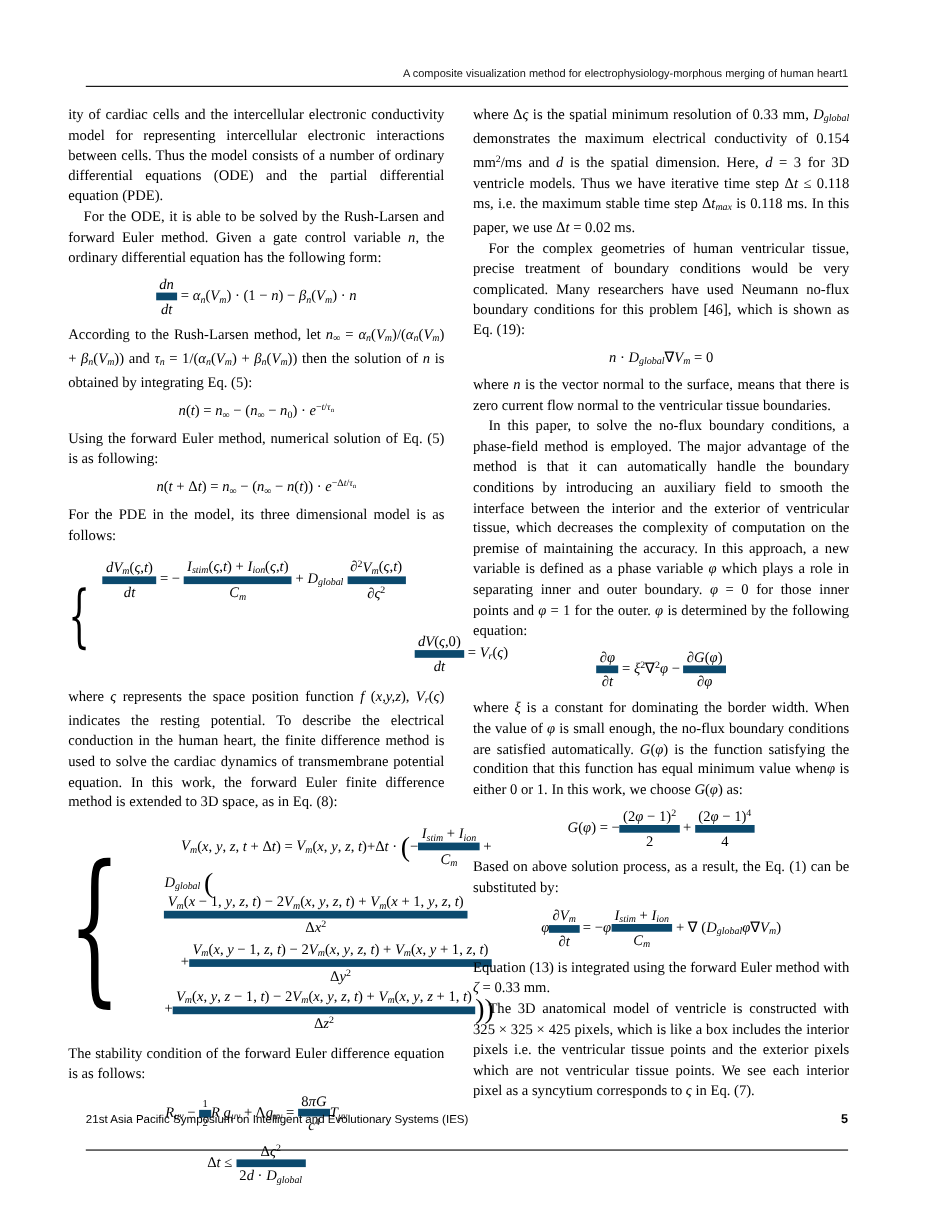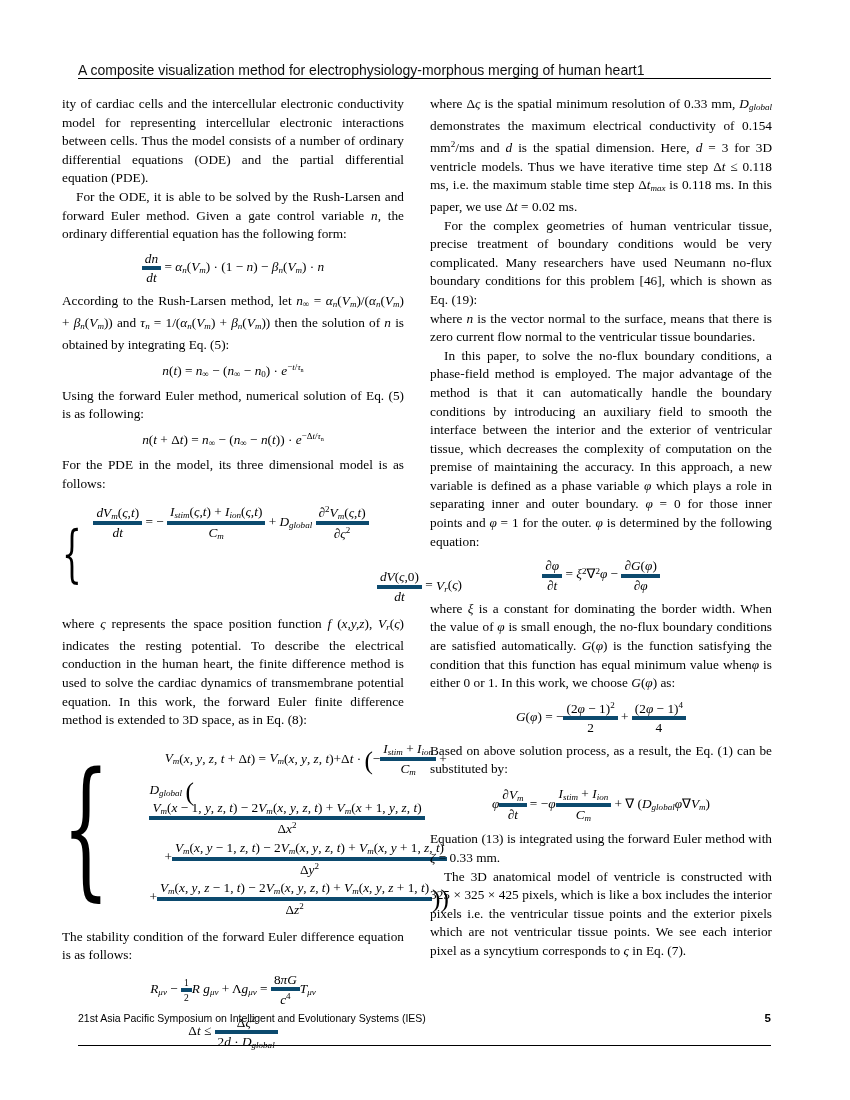--- a/index.html
+++ b/index.html
@@ -1,22 +1,22 @@
 <!DOCTYPE html>
 <html><head>
 <meta charset="utf-8">
 <style>
   html,body{margin:0;padding:0;}
   body{
     width:850px;height:1100px;background:#ffffff;color:#000;
     font-family:"Liberation Serif", serif;position:relative;overflow:hidden;
   }
   .running-head{
-    position:absolute;top:62px;left:78px;right:79px;text-align:left;
-    font-family:"Liberation Sans", sans-serif;font-size:14px;color:#111;
+    position:absolute;top:62px;left:78px;right:79px;text-align:right;
+    font-family:"Liberation Sans", sans-serif;font-size:10px;color:#111;
   }
   .head-rule{position:absolute;top:78px;left:78px;right:79px;border-top:1.2px solid #000;}
   .foot-rule{position:absolute;top:1045px;left:78px;right:79px;border-top:1.2px solid #000;}
   .footer{
     position:absolute;top:1012px;left:78px;right:79px;
     font-family:"Liberation Sans", sans-serif;font-size:10.5px;
     display:flex;justify-content:space-between;align-items:baseline;
   }
   .page-num{font-weight:bold;font-size:11.5px;}
 
@@ -27,21 +27,21 @@
   .col-left{left:62px;}
   .col-right{left:430px;}
 
   .col p{margin:0;}
   .col p.indent{text-indent:14px;}
 
   .eq{text-align:center;margin:7px 0;line-height:1.25;}
   .eq.wide{width:400px;}
 
   .fr{display:inline-block;vertical-align:middle;text-align:center;line-height:1.15;}
-  .fr .nu{display:block;border-bottom:4px solid #0c4a6e;padding:0 3px;}
+  .fr .nu{display:block;border-bottom:7px solid #0c4a6e;padding:0 3px;}
   .fr .de{display:block;padding:0 3px;text-align:center;}
   .fr.sm{font-size:72%;}
 
   sub,sup{font-size:68%;}
   sup{vertical-align:0.5em;}
   sub{vertical-align:-0.25em;}
   .big{font-size:1.9em;vertical-align:middle;font-weight:400;line-height:0;}
 
   .sys{display:flex;align-items:center;text-align:left;}
   .sys .rows{flex:1;}
@@ -89,20 +89,21 @@
         <div class="row left">+<span class="fr"><span class="nu"><i>V<sub>m</sub></i>(<i>x</i>, <i>y</i>, <i>z</i> − 1, <i>t</i>) − 2<i>V<sub>m</sub></i>(<i>x</i>, <i>y</i>, <i>z</i>, <i>t</i>) + <i>V<sub>m</sub></i>(<i>x</i>, <i>y</i>, <i>z</i> + 1, <i>t</i>)</span><span class="de">Δ<i>z</i><sup>2</sup></span></span><span class="big">)</span><span class="big">)</span></div>
       </div>
     </div>
     <p>The stability condition of the forward Euler difference equation is as follows:</p>
     <div class="eq"><i>R<sub>μν</sub></i> − <span class="fr sm"><span class="nu">1</span><span class="de">2</span></span><i>R g<sub>μν</sub></i> + Λ<i>g<sub>μν</sub></i> = <span class="fr"><span class="nu">8<i>πG</i></span><span class="de"><i>c</i><sup>4</sup></span></span><i>T<sub>μν</sub></i></div>
     <div class="eq">Δ<i>t</i> ≤ <span class="fr"><span class="nu">Δ<i>ς</i><sup>2</sup></span><span class="de">2<i>d</i> · <i>D<sub>global</sub></i></span></span></div>
   </div>
 <div class="col col-right">
     <p>where Δ<i>ς</i> is the spatial minimum resolution of 0.33 mm, <i>D<sub>global</sub></i> demonstrates the maximum electrical conductivity of 0.154 mm<sup>2</sup>/ms and <i>d</i> is the spatial dimension. Here, <i>d</i> = 3 for 3D ventricle models. Thus we have iterative time step Δ<i>t</i> ≤ 0.118 ms, i.e. the maximum stable time step Δ<i>t<sub>max</sub></i> is 0.118 ms. In this paper, we use Δ<i>t</i> = 0.02 ms.</p>
     <p class="indent">For the complex geometries of human ventricular tissue, precise treatment of boundary conditions would be very complicated. Many researchers have used Neumann no-flux boundary conditions for this problem [46], which is shown as Eq. (19):</p>
+    <div class="eq"><i>n</i> · <i>D<sub>global</sub></i>∇<i>V<sub>m</sub></i> = 0</div>
     <p>where <i>n</i> is the vector normal to the surface, means that there is zero current flow normal to the ventricular tissue boundaries.</p>
     <p class="indent">In this paper, to solve the no-flux boundary conditions, a phase-field method is employed. The major advantage of the method is that it can automatically handle the boundary conditions by introducing an auxiliary field to smooth the interface between the interior and the exterior of ventricular tissue, which decreases the complexity of computation on the premise of maintaining the accuracy. In this approach, a new variable is defined as a phase variable <i>φ</i> which plays a role in separating inner and outer boundary. <i>φ</i> = 0 for those inner points and <i>φ</i> = 1 for the outer. <i>φ</i> is determined by the following equation:</p>
     <div class="eq"><span class="fr"><span class="nu">∂<i>φ</i></span><span class="de">∂<i>t</i></span></span> = <i>ξ</i><sup>2</sup>∇<sup>2</sup><i>φ</i> − <span class="fr"><span class="nu">∂<i>G</i>(<i>φ</i>)</span><span class="de">∂<i>φ</i></span></span></div>
     <p>where <i>ξ</i> is a constant for dominating the border width. When the value of <i>φ</i> is small enough, the no-flux boundary conditions are satisfied automatically. <i>G</i>(<i>φ</i>) is the function satisfying the condition that this function has equal minimum value when<i>φ</i> is either 0 or 1. In this work, we choose <i>G</i>(<i>φ</i>) as:</p>
     <div class="eq"><i>G</i>(<i>φ</i>) = −<span class="fr"><span class="nu">(2<i>φ</i> − 1)<sup>2</sup></span><span class="de">2</span></span> + <span class="fr"><span class="nu">(2<i>φ</i> − 1)<sup>4</sup></span><span class="de">4</span></span></div>
     <p>Based on above solution process, as a result, the Eq. (1) can be substituted by:</p>
     <div class="eq"><i>φ</i><span class="fr"><span class="nu">∂<i>V<sub>m</sub></i></span><span class="de">∂<i>t</i></span></span> = −<i>φ</i><span class="fr"><span class="nu"><i>I<sub>stim</sub></i> + <i>I<sub>ion</sub></i></span><span class="de"><i>C<sub>m</sub></i></span></span> + ∇ (<i>D<sub>global</sub></i><i>φ</i>∇<i>V<sub>m</sub></i>)</div>
     <p>Equation (13) is integrated using the forward Euler method with <i>ζ</i> = 0.33 mm.</p>
     <p class="indent">The 3D anatomical model of ventricle is constructed with 325 × 325 × 425 pixels, which is like a box includes the interior pixels i.e. the ventricular tissue points and the exterior pixels which are not ventricular tissue points. We see each interior pixel as a syncytium corresponds to <i>ς</i> in Eq. (7).</p>
   </div>

